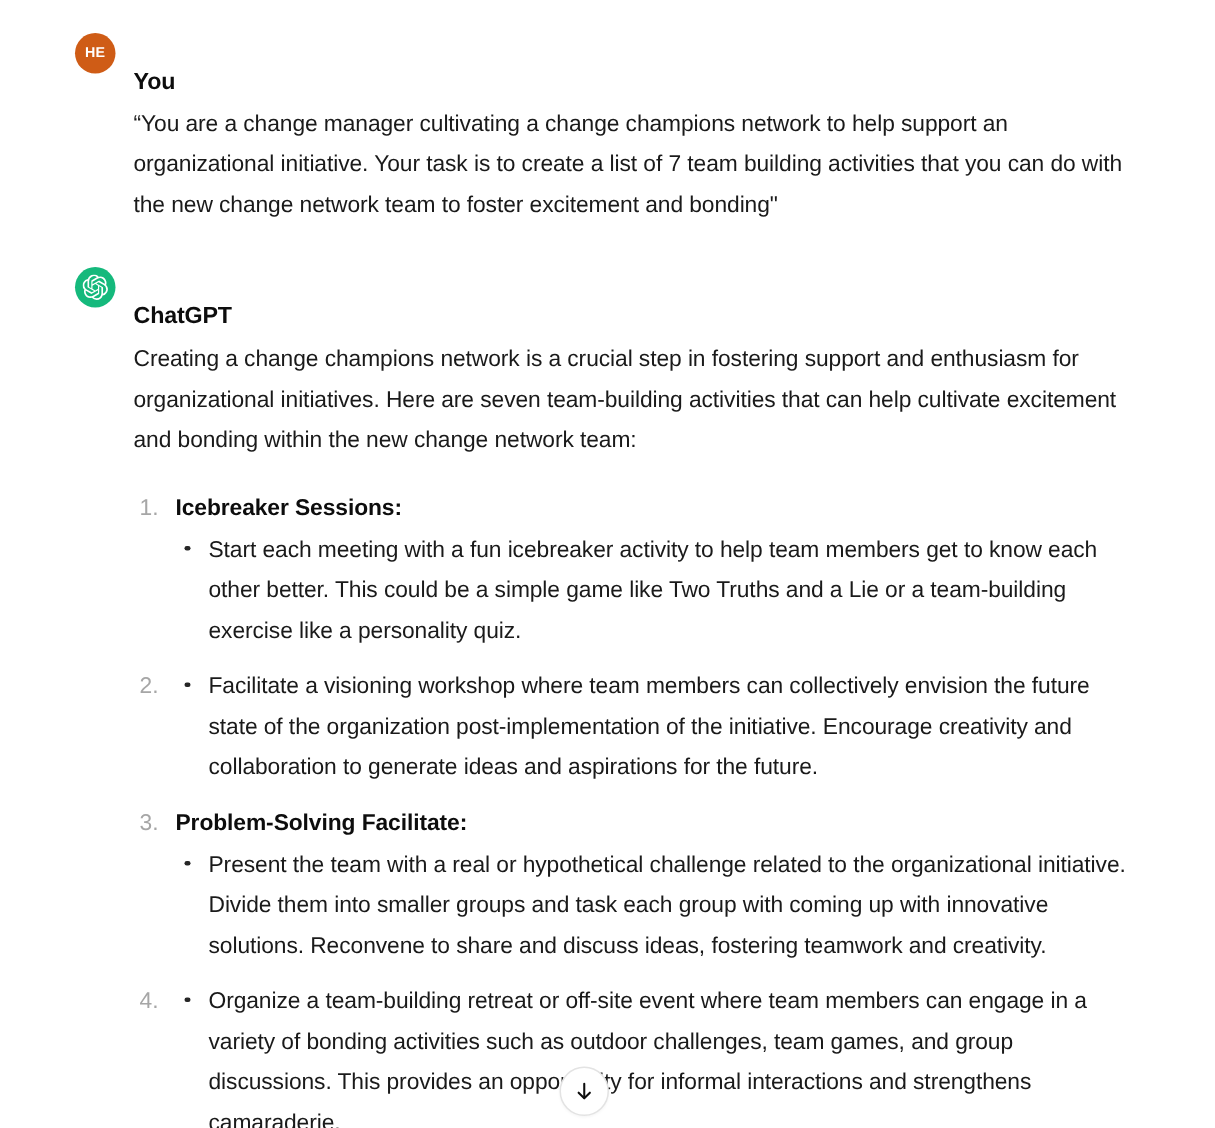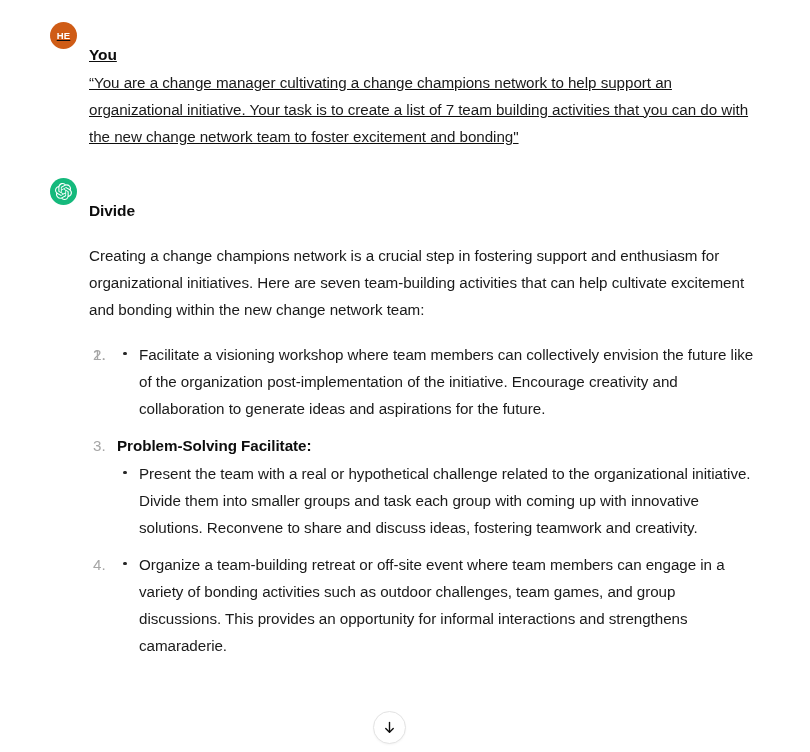--- a/index.html
+++ b/index.html
@@ -22,21 +22,21 @@
     padding: 0;
     position: relative;
   }
 
   .message {
     display: flex;
     align-items: flex-start;
     padding: 0 54px 0 50px;
   }
 
-  .message--user { padding-top: 21px; text-decoration: underline; }
+  .message--user { padding-top: 21px; }
   .message--assistant { padding-top: 27px; }
 
   .avatar {
     width: 27px;
     height: 27px;
     border-radius: 50%;
     flex: 0 0 27px;
     display: flex;
     align-items: center;
     justify-content: center;
@@ -77,21 +77,21 @@
   .para {
     font-size: 15.2px;
     line-height: 27px;
     color: #1a1a1a;
     margin: 0;
     letter-spacing: -0.05px;
   }
 
   .msg-body--user .para { margin-top: 2px; }
 
-  .intro { margin-top: 20px; }
+  .intro { margin-top: 4px; }
 
   ol.steps {
     list-style: none;
     counter-reset: stepcount;
     margin: 18px 0 0 0;
     padding: 0;
   }
 
   ol.steps > li {
     counter-increment: stepcount;
@@ -178,29 +178,33 @@
     </div>
   </div>
 
   <div class="message message--assistant">
     <div class="avatar avatar--assistant">
       <svg viewBox="0 0 24 24" fill="#ffffff" aria-hidden="true">
         <path d="M22.282 9.821a5.985 5.985 0 0 0-.516-4.91 6.046 6.046 0 0 0-6.51-2.9A6.065 6.065 0 0 0 4.981 4.18a5.985 5.985 0 0 0-3.998 2.9 6.046 6.046 0 0 0 .743 7.097 5.98 5.98 0 0 0 .51 4.911 6.051 6.051 0 0 0 6.515 2.9A5.985 5.985 0 0 0 13.26 24a6.056 6.056 0 0 0 5.772-4.206 5.99 5.99 0 0 0 3.997-2.9 6.056 6.056 0 0 0-.747-7.073zM13.26 22.43a4.476 4.476 0 0 1-2.876-1.04l.141-.081 4.779-2.758a.795.795 0 0 0 .392-.681v-6.737l2.02 1.168a.071.071 0 0 1 .038.052v5.583a4.504 4.504 0 0 1-4.494 4.494zM3.6 18.304a4.47 4.47 0 0 1-.535-3.014l.142.085 4.783 2.759a.771.771 0 0 0 .78 0l5.843-3.369v2.332a.08.08 0 0 1-.033.062L9.74 19.95a4.5 4.5 0 0 1-6.14-1.646zM2.34 7.896a4.485 4.485 0 0 1 2.366-1.973V11.6a.766.766 0 0 0 .388.676l5.815 3.355-2.02 1.168a.076.076 0 0 1-.071 0l-4.83-2.786A4.504 4.504 0 0 1 2.34 7.872zm16.597 3.855-5.833-3.387L15.119 7.2a.076.076 0 0 1 .071 0l4.83 2.791a4.494 4.494 0 0 1-.676 8.105v-5.678a.79.79 0 0 0-.407-.667zm2.01-3.023-.141-.085-4.774-2.782a.776.776 0 0 0-.785 0L9.409 9.23V6.897a.066.066 0 0 1 .028-.061l4.83-2.787a4.5 4.5 0 0 1 6.68 4.66zM8.3 12.863l-2.02-1.164a.08.08 0 0 1-.038-.057V6.075a4.5 4.5 0 0 1 7.375-3.453l-.142.08L8.698 5.46a.795.795 0 0 0-.393.681zm1.097-2.365 2.602-1.5 2.607 1.5v2.999l-2.597 1.5-2.607-1.5z"></path>
       </svg>
     </div>
     <div class="msg-body">
-      <div class="author">Divide</div>
+      <div class="author">ChatGPT</div>
       <p class="para intro">Creating a change champions network is a crucial step in fostering support and enthusiasm for organizational initiatives. Here are seven team-building activities that can help cultivate excitement and bonding within the new change network team:</p>
 
       <ol class="steps">
         <li>
-        </li>
-        <li>
-          <ul class="sub">
-            <li>Facilitate a visioning workshop where team members can collectively envision the future like of the organization post-implementation of the initiative. Encourage creativity and collaboration to generate ideas and aspirations for the future.</li>
+          <div class="step-title">Icebreaker Sessions:</div>
+          <ul class="sub">
+            <li>Start each meeting with a fun icebreaker activity to help team members get to know each other better. This could be a simple game like Two Truths and a Lie or a team-building exercise like a personality quiz.</li>
+          </ul>
+        </li>
+        <li>
+          <ul class="sub">
+            <li>Facilitate a visioning workshop where team members can collectively envision the future state of the organization post-implementation of the initiative. Encourage creativity and collaboration to generate ideas and aspirations for the future.</li>
           </ul>
         </li>
         <li>
           <div class="step-title">Problem-Solving Facilitate:</div>
           <ul class="sub">
             <li>Present the team with a real or hypothetical challenge related to the organizational initiative. Divide them into smaller groups and task each group with coming up with innovative solutions. Reconvene to share and discuss ideas, fostering teamwork and creativity.</li>
           </ul>
         </li>
         <li>
           <ul class="sub">

